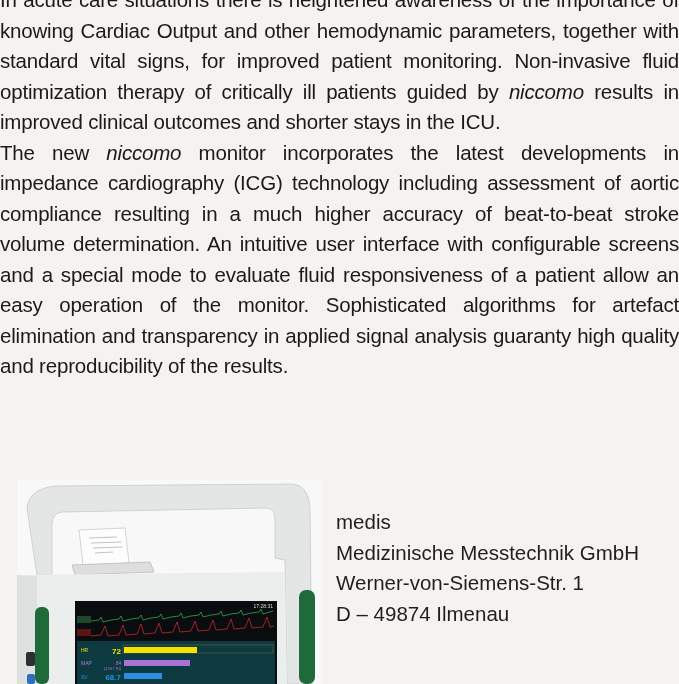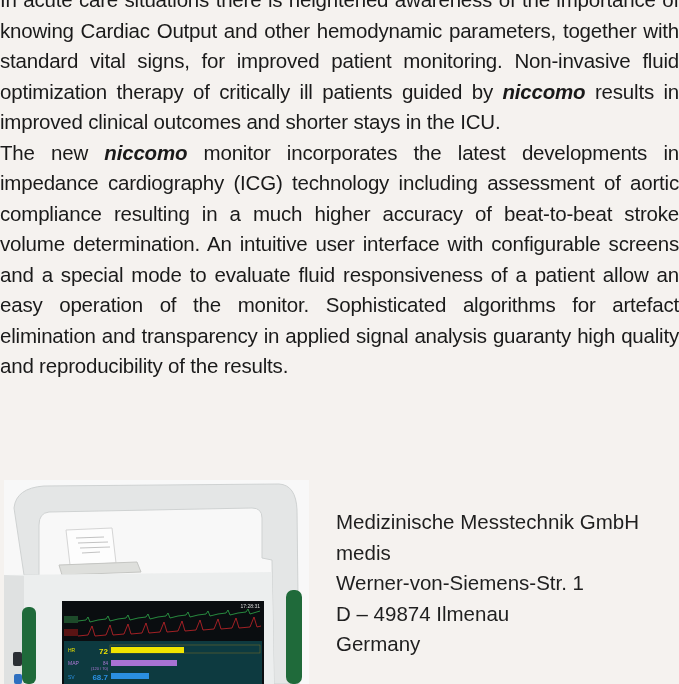--- a/index.html
+++ b/index.html
@@ -10,23 +10,23 @@
     color:#1a1a1a;
     position:relative;
   }
   .text-block {
     position:absolute; left:0; top:-15px; width:679px;
     font-size:20.5px; line-height:30.5px;
     text-align:justify;
     letter-spacing:-0.2px;
   }
   .text-block p { margin:0; }
-  .brand { font-weight:bold; font-style:italic; }
+  .brand { font-weight:normal; font-style:italic; }
   .device {
-    position:absolute; left:4px; top:480px; width:305px; height:204px;
+    position:absolute; left:17px; top:480px; width:305px; height:204px;
     background:#f7f7f7; overflow:hidden;
   }
   .address {
     position:absolute; left:336px; top:507px;
     font-size:20.5px; line-height:30.5px; color:#1f1f1f;
   }
   .address div { white-space:nowrap; }
 </style>
 </head>
 <body>
@@ -75,18 +75,17 @@
     <text x="64" y="185" fill="#b07ad8" font-size="5" font-family="Liberation Sans, sans-serif">MAP</text>
     <text x="104" y="185" fill="#b07ad8" font-size="4.5" text-anchor="end" font-family="Liberation Sans, sans-serif">84</text>
     <text x="104" y="190" fill="#b07ad8" font-size="4" text-anchor="end" font-family="Liberation Sans, sans-serif">(120 / 70)</text>
     <rect x="107" y="193" width="38" height="6" fill="#2a8fe0"></rect>
     <text x="64" y="199" fill="#2a8fe0" font-size="5" font-family="Liberation Sans, sans-serif">SV</text>
     <text x="104" y="200" fill="#2a8fe0" font-size="8" font-weight="bold" text-anchor="end" font-family="Liberation Sans, sans-serif">68.7</text>
   </svg>
 </div>
 
 <div class="address">
+  <div>medis</div>
   <div>Medizinische Messtechnik GmbH</div>
-  <div>medis</div>
   <div>Werner-von-Siemens-Str. 1</div>
   <div>D – 49874  Ilmenau</div>
-  <div>Germany</div>
 </div>
 
 </body></html>

